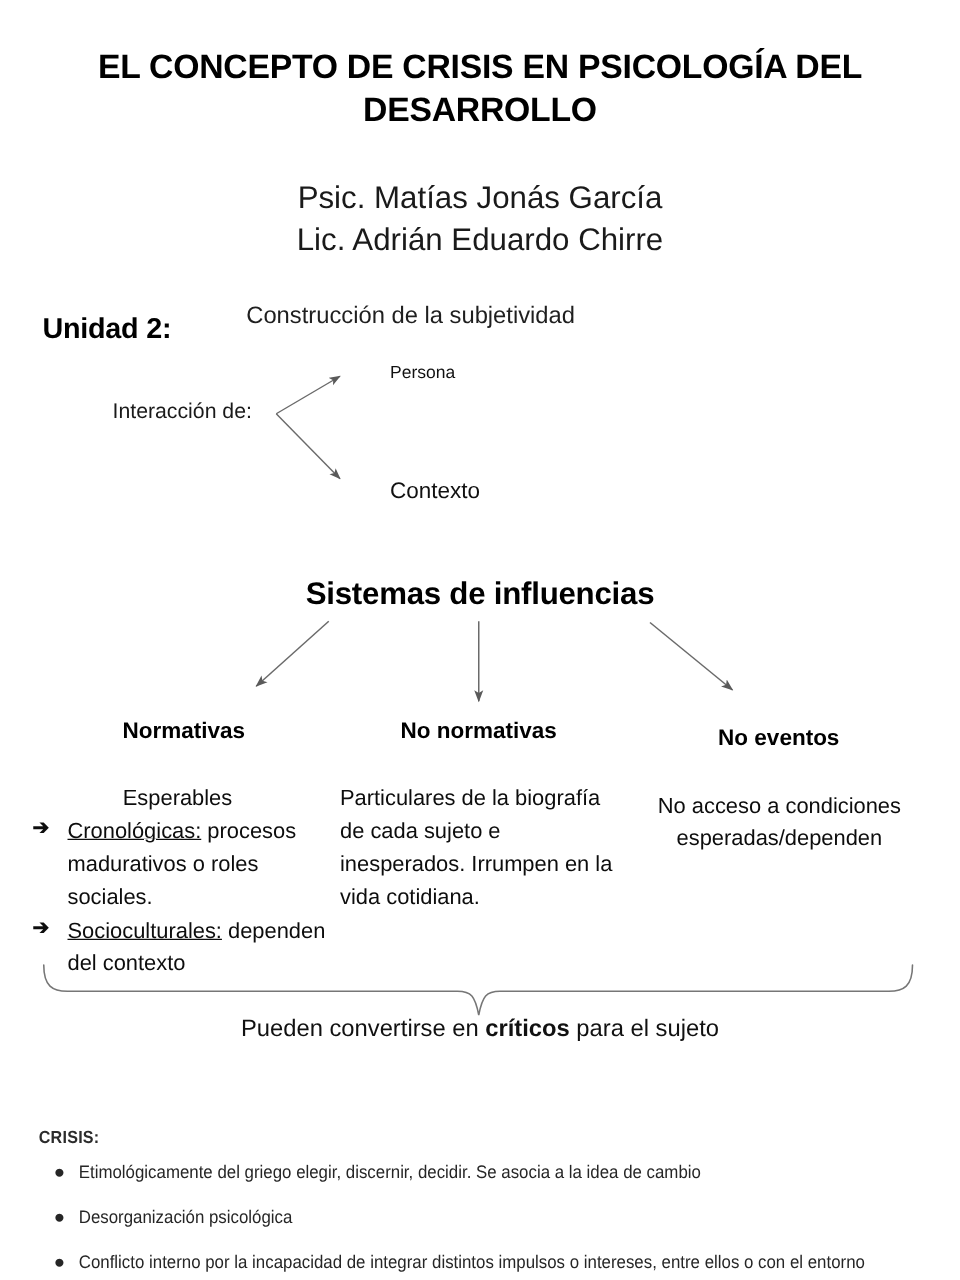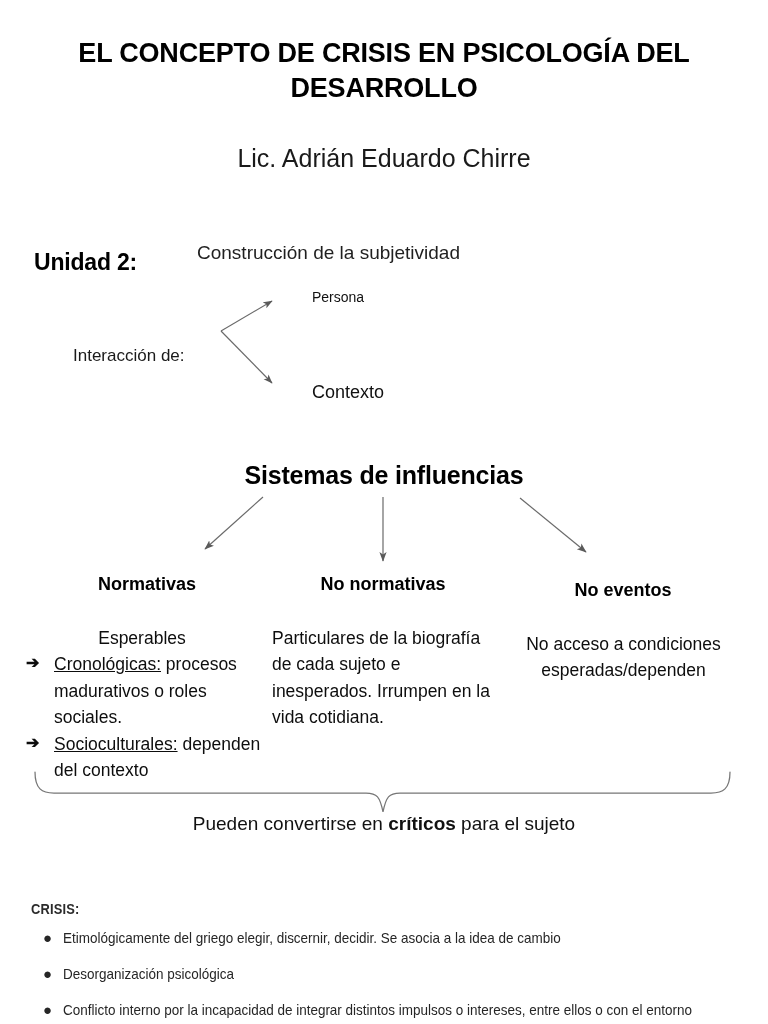--- a/index.html
+++ b/index.html
@@ -64,25 +64,24 @@
     position: absolute;
     left: 197px;
     top: 242px;
     font-size: 19px;
     color: #1f1f1f;
   }
 
   
   .interaccion {
     position: absolute;
-    left: 73px;
+    left: 90px;
     top: 319px;
     font-size: 17px;
     color: #1a1a1a;
-    margin-top: 27px;
   }
   .persona {
     position: absolute;
     left: 312px;
     top: 289px;
     font-size: 14px;
     color: #111111;
   }
   .contexto {
     position: absolute;
@@ -208,20 +207,21 @@
   }
 </style>
 </head>
 <body>
 
 <div class="slide">
 
   <div class="title">EL CONCEPTO DE CRISIS EN PSICOLOGÍA DEL DESARROLLO</div>
 
   <div class="authors">
+    <div>Psic. Matías Jonás García</div>
     <div>Lic. Adrián Eduardo Chirre</div>
   </div>
 
   <div class="unidad-label">Unidad 2:</div>
   <div class="unidad-text">Construcción de la subjetividad</div>
 
   <div class="interaccion">Interacción de:</div>
   <div class="persona">Persona</div>
   <div class="contexto">Contexto</div>
 

